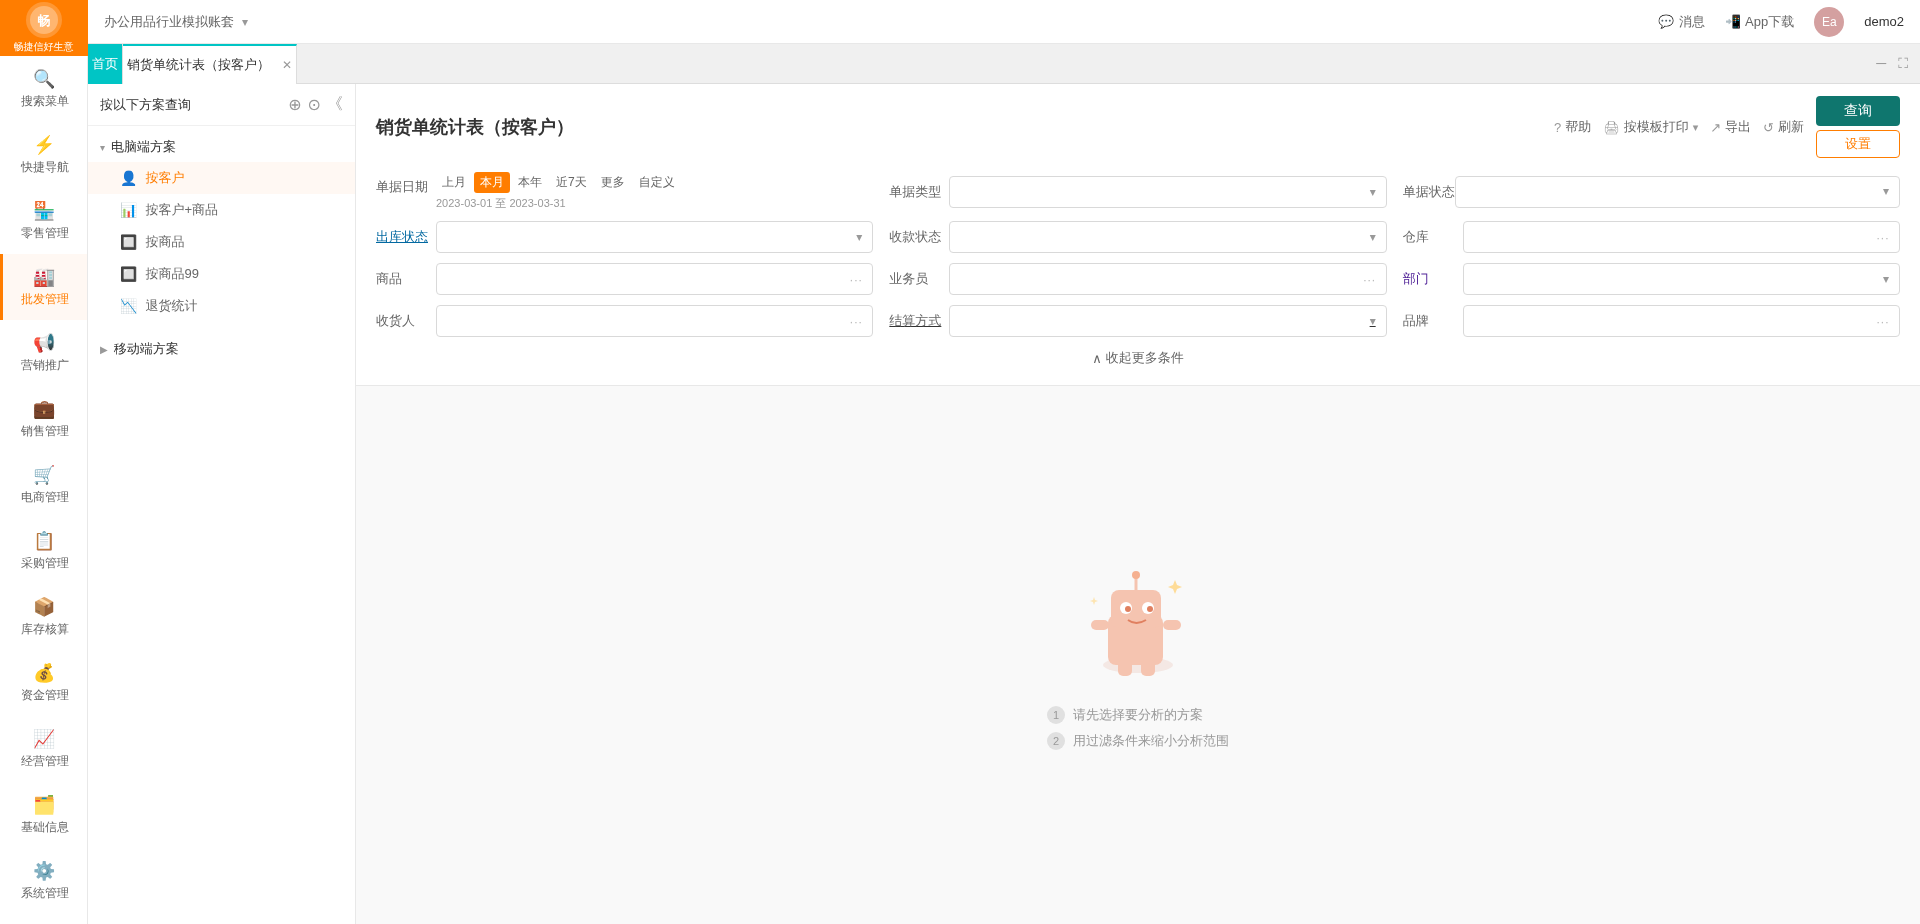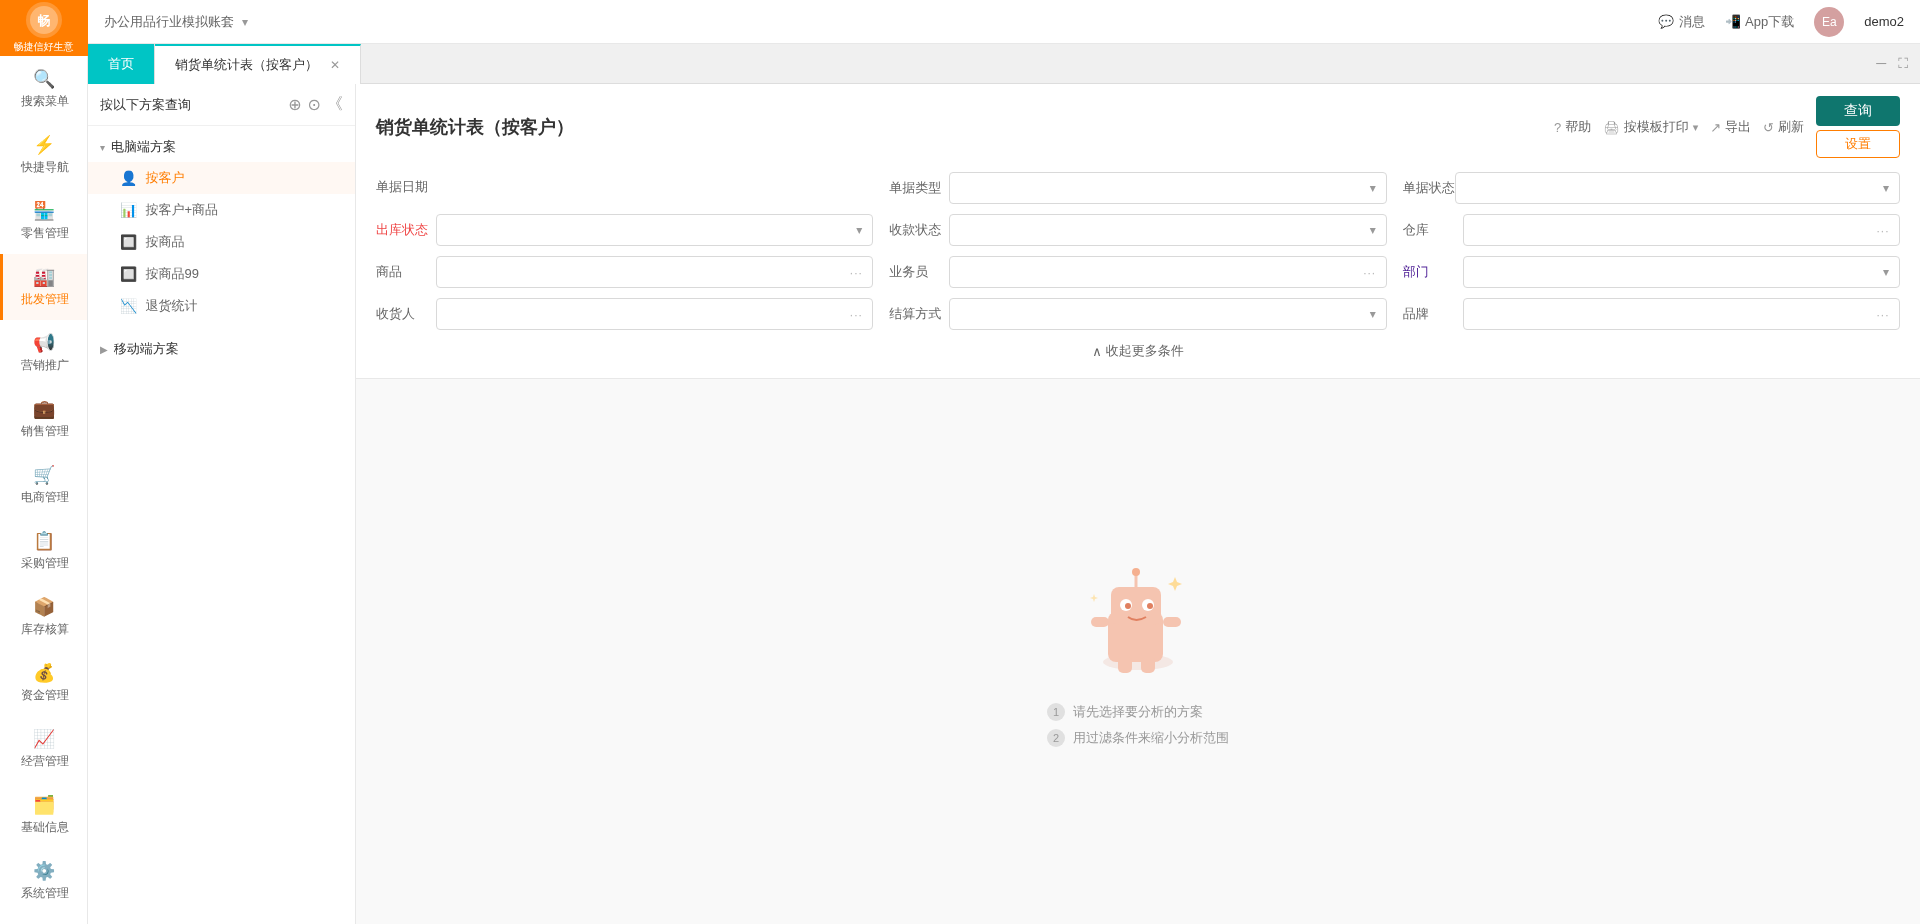--- a/index.html
+++ b/index.html
@@ -23,21 +23,21 @@
     .header-left { display: flex; align-items: center; gap: 8px; }
     .header-breadcrumb { font-size: 13px; color: #666; }
     .header-dropdown-icon { color: #999; font-size: 12px; cursor: pointer; }
     .header-right { display: flex; align-items: center; gap: 20px; }
     .header-btn { display: flex; align-items: center; gap: 4px; color: #666; font-size: 13px; cursor: pointer; }
     .header-avatar { width: 30px; height: 30px; border-radius: 50%; background: #d4a0a0; overflow: hidden; display: flex; align-items: center; justify-content: center; color: #fff; font-size: 12px; }
     .header-username { color: #333; font-size: 13px; cursor: pointer; }
 
     
     .tab-bar { height: 40px; background: #f0f0f0; display: flex; align-items: center; padding: 0; border-bottom: 1px solid #ddd; flex-shrink: 0; }
-    .tab-item { height: 40px; padding: 0 20px; display: flex; align-items: center; gap: 8px; cursor: pointer; font-size: 13px; color: #666; background: #e0e0e0; border-right: 1px solid #ddd; }
+    .tab-item { height: 40px; padding: 0 4px; display: flex; align-items: center; gap: 8px; cursor: pointer; font-size: 13px; color: #666; background: #e0e0e0; border-right: 1px solid #ddd; }
     .tab-item.active { background: #fff; color: #333; border-top: 2px solid #00c5c5; }
     .tab-home { background: #00c5c5; color: #fff; }
     .tab-close { color: #999; font-size: 12px; margin-left: 4px; }
     .tab-bar-actions { margin-left: auto; display: flex; gap: 4px; padding-right: 8px; }
     .tab-action-btn { color: #999; font-size: 14px; cursor: pointer; padding: 4px; }
 
     
     .content { flex: 1; display: flex; overflow: hidden; justify-content: space-between; }
 
     
@@ -247,20 +247,31 @@
               <button style="background:#0f766e; color:#fff; border:none; padding:6px 28px; border-radius:4px; font-size:14px; cursor:pointer;">查询</button>
               <button style="background:#fff; color:#ff7d00; border:1px solid #ff7d00; padding:4px 20px; border-radius:4px; font-size:13px; cursor:pointer;">设置</button>
             </div>
           </div>
         </div>
 
         <div style="display:grid; grid-template-columns:1fr 1fr 1fr; gap:10px 16px; margin-bottom:10px;">
 
           <div style="display:flex; align-items:flex-start; gap:8px;">
             <span style="color:#666; font-size:13px; white-space:nowrap; padding-top:6px; min-width:52px;">单据日期</span>
+            <div style="flex:1;">
+              <div style="display:flex; align-items:center; gap:2px; margin-bottom:3px;">
+                <span style="padding:2px 6px; font-size:12px; color:#666; cursor:pointer; border-radius:3px;">上月</span>
+                <span style="padding:2px 6px; font-size:12px; background:#ff7d00; color:#fff; cursor:pointer; border-radius:3px;">本月</span>
+                <span style="padding:2px 6px; font-size:12px; color:#666; cursor:pointer; border-radius:3px;">本年</span>
+                <span style="padding:2px 6px; font-size:12px; color:#666; cursor:pointer; border-radius:3px;">近7天</span>
+                <span style="padding:2px 6px; font-size:12px; color:#666; cursor:pointer; border-radius:3px;">更多</span>
+                <span style="padding:2px 6px; font-size:12px; color:#666; cursor:pointer; border-radius:3px;">自定义</span>
+              </div>
+              <div style="font-size:11px; color:#999;">2023-03-01 至 2023-03-31</div>
+            </div>
           </div>
 
           <div style="display:flex; align-items:center; gap:8px;">
             <span style="color:#666; font-size:13px; white-space:nowrap; min-width:52px;">单据类型</span>
             <div style="flex:1; border:1px solid #d9d9d9; border-radius:4px; padding:5px 10px; background:#fff; display:flex; align-items:center; justify-content:space-between; min-height:32px; cursor:pointer;">
               <span style="color:#ccc;"></span>
               <span style="color:#999; font-size:12px;">▾</span>
             </div>
           </div>
 
@@ -268,21 +279,21 @@
             <span style="color:#666; font-size:13px; white-space:nowrap; min-width:52px;">单据状态</span>
             <div style="flex:1; border:1px solid #d9d9d9; border-radius:4px; padding:5px 10px; background:#fff; display:flex; align-items:center; justify-content:space-between; min-height:32px; cursor:pointer;">
               <span style="color:#ccc;"></span>
               <span style="color:#999; font-size:12px;">▾</span>
             </div>
           </div>
         </div>
 
         <div style="display:grid; grid-template-columns:1fr 1fr 1fr; gap:10px 16px; margin-bottom:10px;">
           <div style="display:flex; align-items:center; gap:8px;">
-            <span style="color:#ef4444; font-size:13px; white-space:nowrap; min-width:52px;">出库状态</span>
+            <span style="color:#0369a1; font-size:13px; white-space:nowrap; min-width:52px;text-decoration:underline;">出库状态</span>
             <div style="flex:1; border:1px solid #d9d9d9; border-radius:4px; padding:5px 10px; background:#fff; display:flex; align-items:center; justify-content:space-between; min-height:32px; cursor:pointer;">
               <span></span>
               <span style="color:#999; font-size:12px;">▾</span>
             </div>
           </div>
           <div style="display:flex; align-items:center; gap:8px;">
             <span style="color:#666; font-size:13px; white-space:nowrap; min-width:52px;">收款状态</span>
             <div style="flex:1; border:1px solid #d9d9d9; border-radius:4px; padding:5px 10px; background:#fff; display:flex; align-items:center; justify-content:space-between; min-height:32px; cursor:pointer;">
               <span></span>
               <span style="color:#999; font-size:12px;">▾</span>
@@ -322,21 +333,21 @@
         </div>
 
         <div style="display:grid; grid-template-columns:1fr 1fr 1fr; gap:10px 16px; margin-bottom:6px;">
           <div style="display:flex; align-items:center; gap:8px;">
             <span style="color:#666; font-size:13px; white-space:nowrap; min-width:52px;">收货人</span>
             <div style="flex:1; border:1px solid #d9d9d9; border-radius:4px; padding:5px 10px; background:#fff; display:flex; align-items:center; justify-content:space-between; min-height:32px; cursor:pointer;">
               <span></span>
               <span style="color:#bbb; font-size:13px;">···</span>
             </div>
           </div>
-          <div style="display:flex; align-items:center; gap:8px;">
+          <div style="display:flex; align-items:center; gap:8px;text-decoration:underline;">
             <span style="color:#666; font-size:13px; white-space:nowrap; min-width:52px;">结算方式</span>
             <div style="flex:1; border:1px solid #d9d9d9; border-radius:4px; padding:5px 10px; background:#fff; display:flex; align-items:center; justify-content:space-between; min-height:32px; cursor:pointer;">
               <span></span>
               <span style="color:#999; font-size:12px;">▾</span>
             </div>
           </div>
           <div style="display:flex; align-items:center; gap:8px;">
             <span style="color:#666; font-size:13px; white-space:nowrap; min-width:52px;">品牌</span>
             <div style="flex:1; border:1px solid #d9d9d9; border-radius:4px; padding:5px 10px; background:#fff; display:flex; align-items:center; justify-content:space-between; min-height:32px; cursor:pointer;">
               <span></span>

